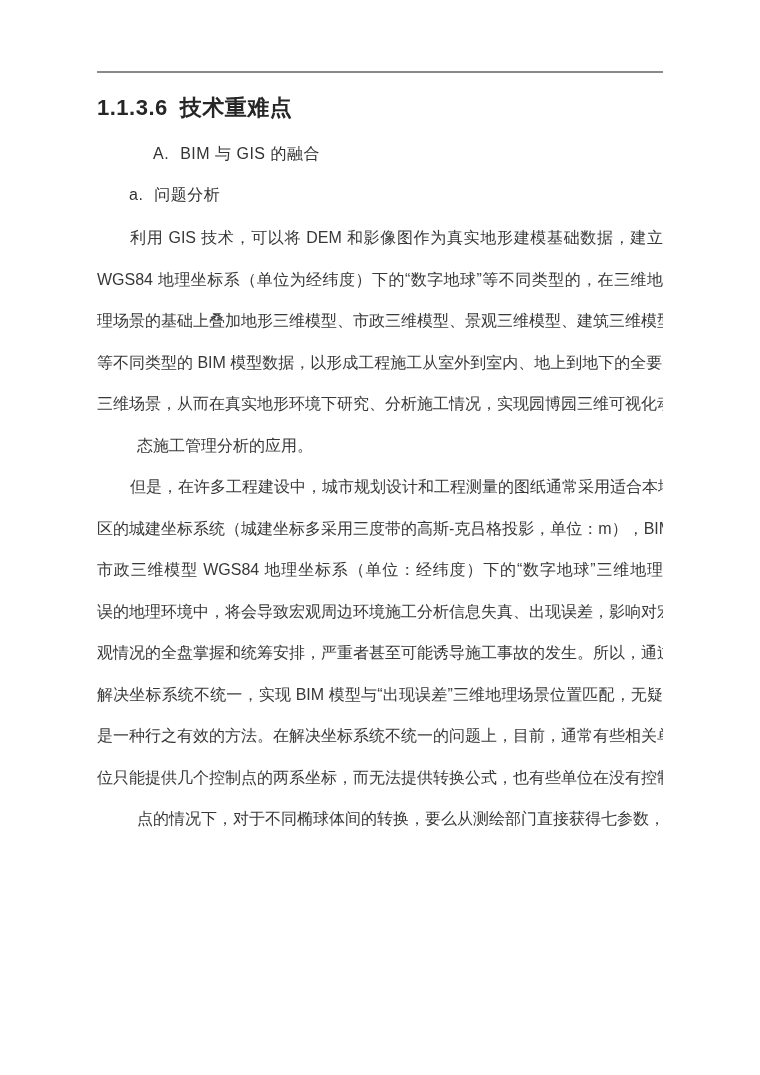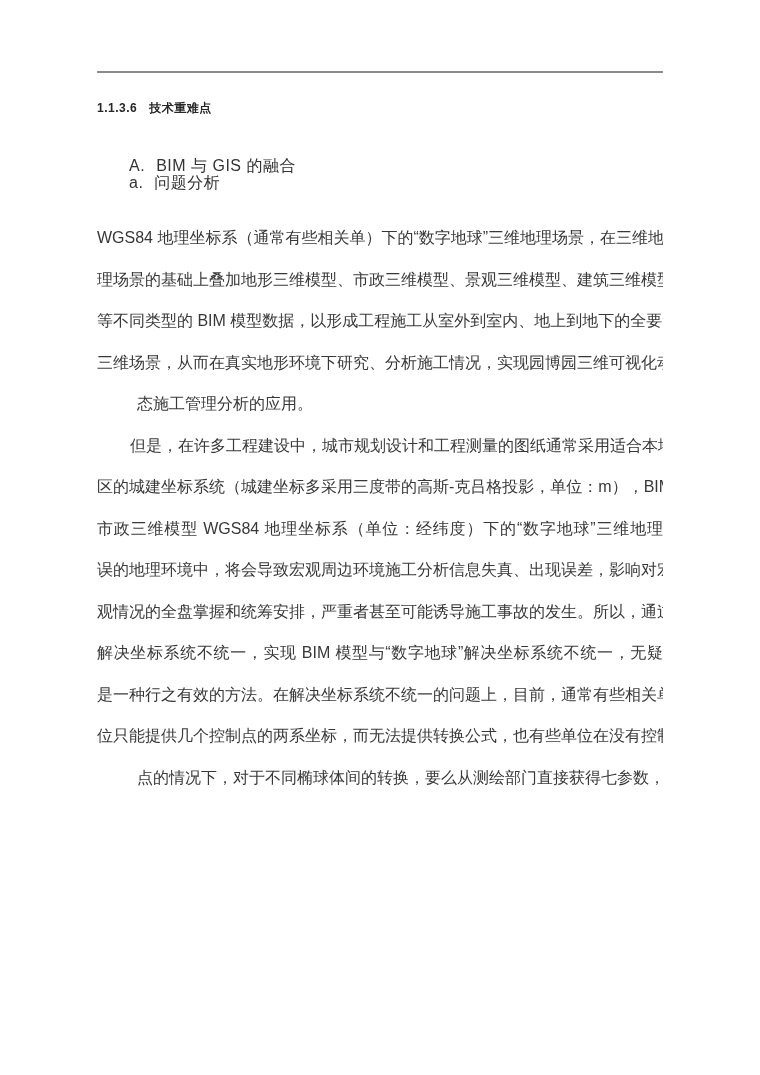--- a/index.html
+++ b/index.html
@@ -21,37 +21,37 @@
     width: 566px;
     top: 71px;
     height: 2px;
     background: #8a8a8a;
   }
   .heading {
     position: absolute;
     left: 97px;
     top: 96px;
     margin: 0;
-    font-size: 12px;
+    font-size: 22px;
     line-height: 24px;
     font-weight: bold;
     color: #262626;
     letter-spacing: 0.5px;
   }
   .heading .h-title { margin-left: 12px; }
   .sub {
     position: absolute;
     left: 129px;
     font-size: 16px;
     line-height: 22px;
     color: #333333;
     letter-spacing: 0.5px;
   }
-  .sub-a { top: 155px; }
-  .sub-b { top: 172px; text-align: right; }
+  .sub-a { top: 143px; margin-left: 24px; }
+  .sub-b { top: 184px; text-align: right; }
   .sub .s-title { margin-left: 11px; }
   .bodytext {
     position: absolute;
     left: 97px;
     top: 217px;
     width: 566px;
     font-size: 16px;
     color: #383838;
   }
   .tline {
@@ -80,32 +80,33 @@
   <div class="sub sub-a">
     <span>A.</span><span class="s-title">BIM 与 GIS 的融合</span>
   </div>
 
   <div class="sub sub-b">
     <span>a.</span><span class="s-title">问题分析</span>
   </div>
 
   <div class="bodytext">
     <div class="para" data-justify-last="false">
-        <div class="tline">WGS84 地理坐标系（通常有些相关单）下的“数字地球”三维地理场景，在三维地</div>
+        <div class="tline first">利用 GIS 技术，可以将 DEM 和影像图作为真实地形建模基础数据，建立</div>
+        <div class="tline">WGS84 地理坐标系（单位为经纬度）下的“数字地球”等不同类型的，在三维地</div>
         <div class="tline">理场景的基础上叠加地形三维模型、市政三维模型、景观三维模型、建筑三维模型</div>
         <div class="tline">等不同类型的 BIM 模型数据，以形成工程施工从室外到室内、地上到地下的全要素</div>
         <div class="tline">三维场景，从而在真实地形环境下研究、分析施工情况，实现园博园三维可视化动</div>
         <div class="tline last">态施工管理分析的应用。</div>
       </div>
     <div class="para" data-justify-last="true">
         <div class="tline first">但是，在许多工程建设中，城市规划设计和工程测量的图纸通常采用适合本地</div>
         <div class="tline">区的城建坐标系统（城建坐标多采用三度带的高斯-克吕格投影，单位：m），BIM</div>
         <div class="tline">市政三维模型 WGS84 地理坐标系（单位：经纬度）下的“数字地球”三维地理</div>
         <div class="tline">误的地理环境中，将会导致宏观周边环境施工分析信息失真、出现误差，影响对宏</div>
         <div class="tline">观情况的全盘掌握和统筹安排，严重者甚至可能诱导施工事故的发生。所以，通过</div>
-        <div class="tline">解决坐标系统不统一，实现 BIM 模型与“数字地球”解决坐标系统不统一，无疑</div>
+        <div class="tline">解决坐标系统不统一，实现 BIM 模型与“出现误差”三维地理场景位置匹配，无疑</div>
         <div class="tline">是一种行之有效的方法。在解决坐标系统不统一的问题上，目前，通常有些相关单</div>
         <div class="tline">位只能提供几个控制点的两系坐标，而无法提供转换公式，也有些单位在没有控制</div>
         <div class="tline last">点的情况下，对于不同椭球体间的转换，要么从测绘部门直接获得七参数，要么利</div>
       </div>
   </div>
 
 </div>
 
 </body></html>

